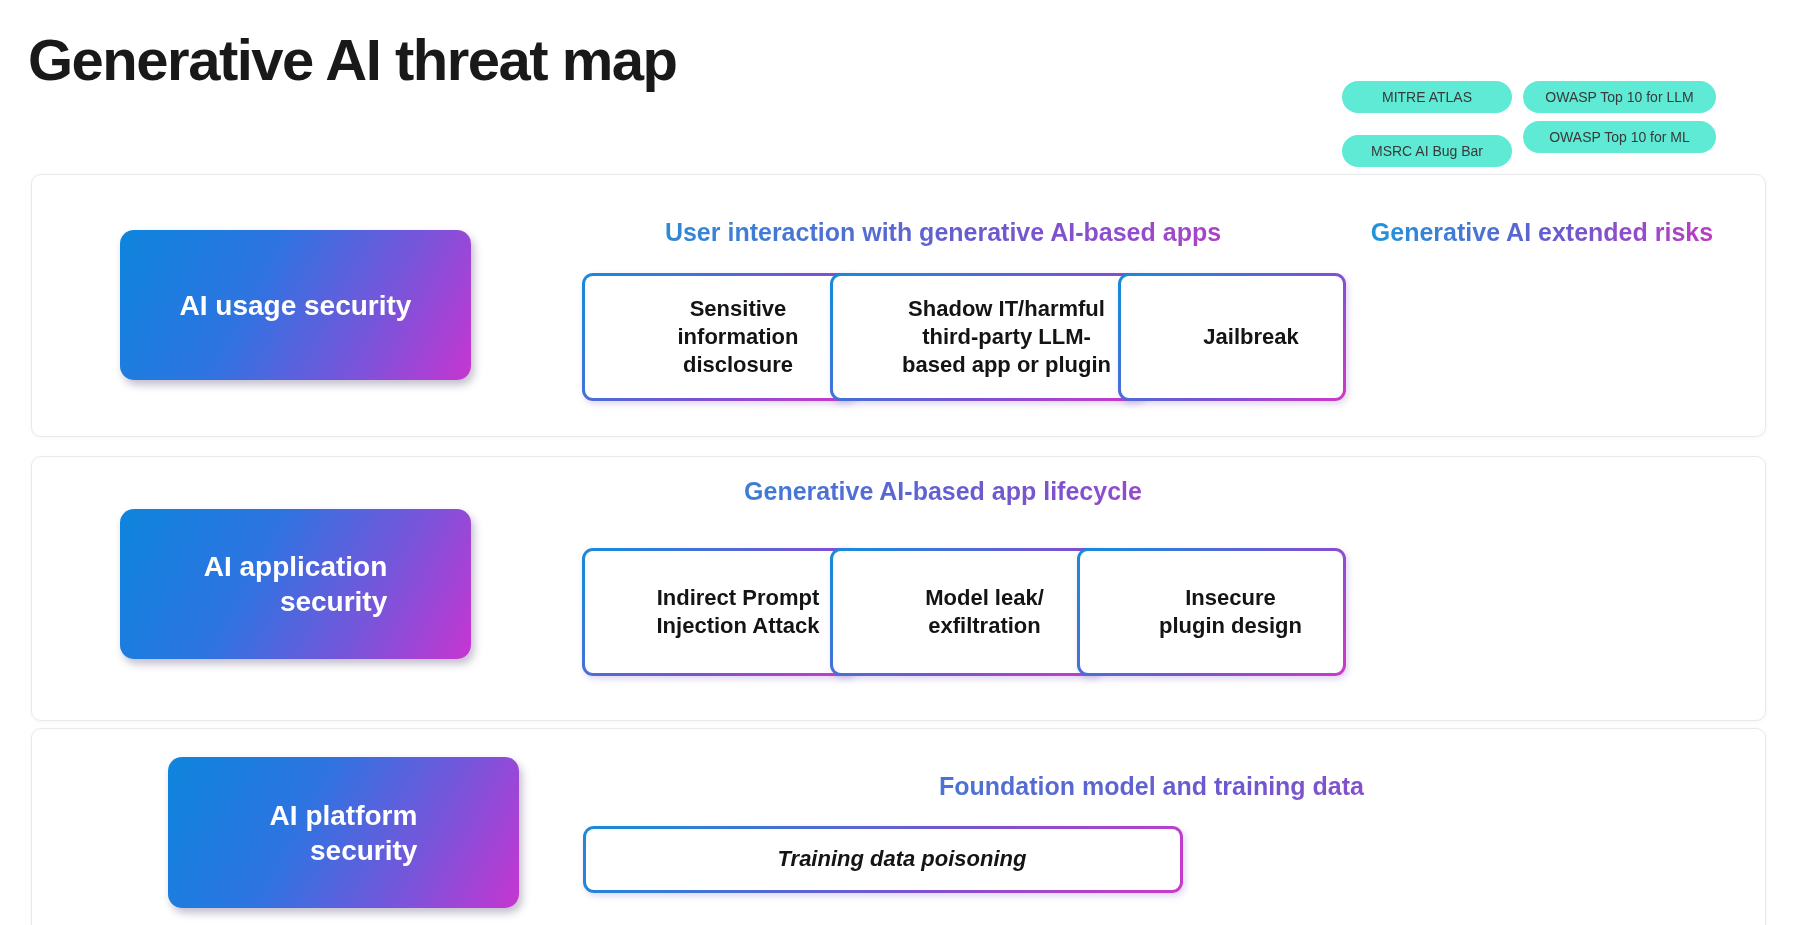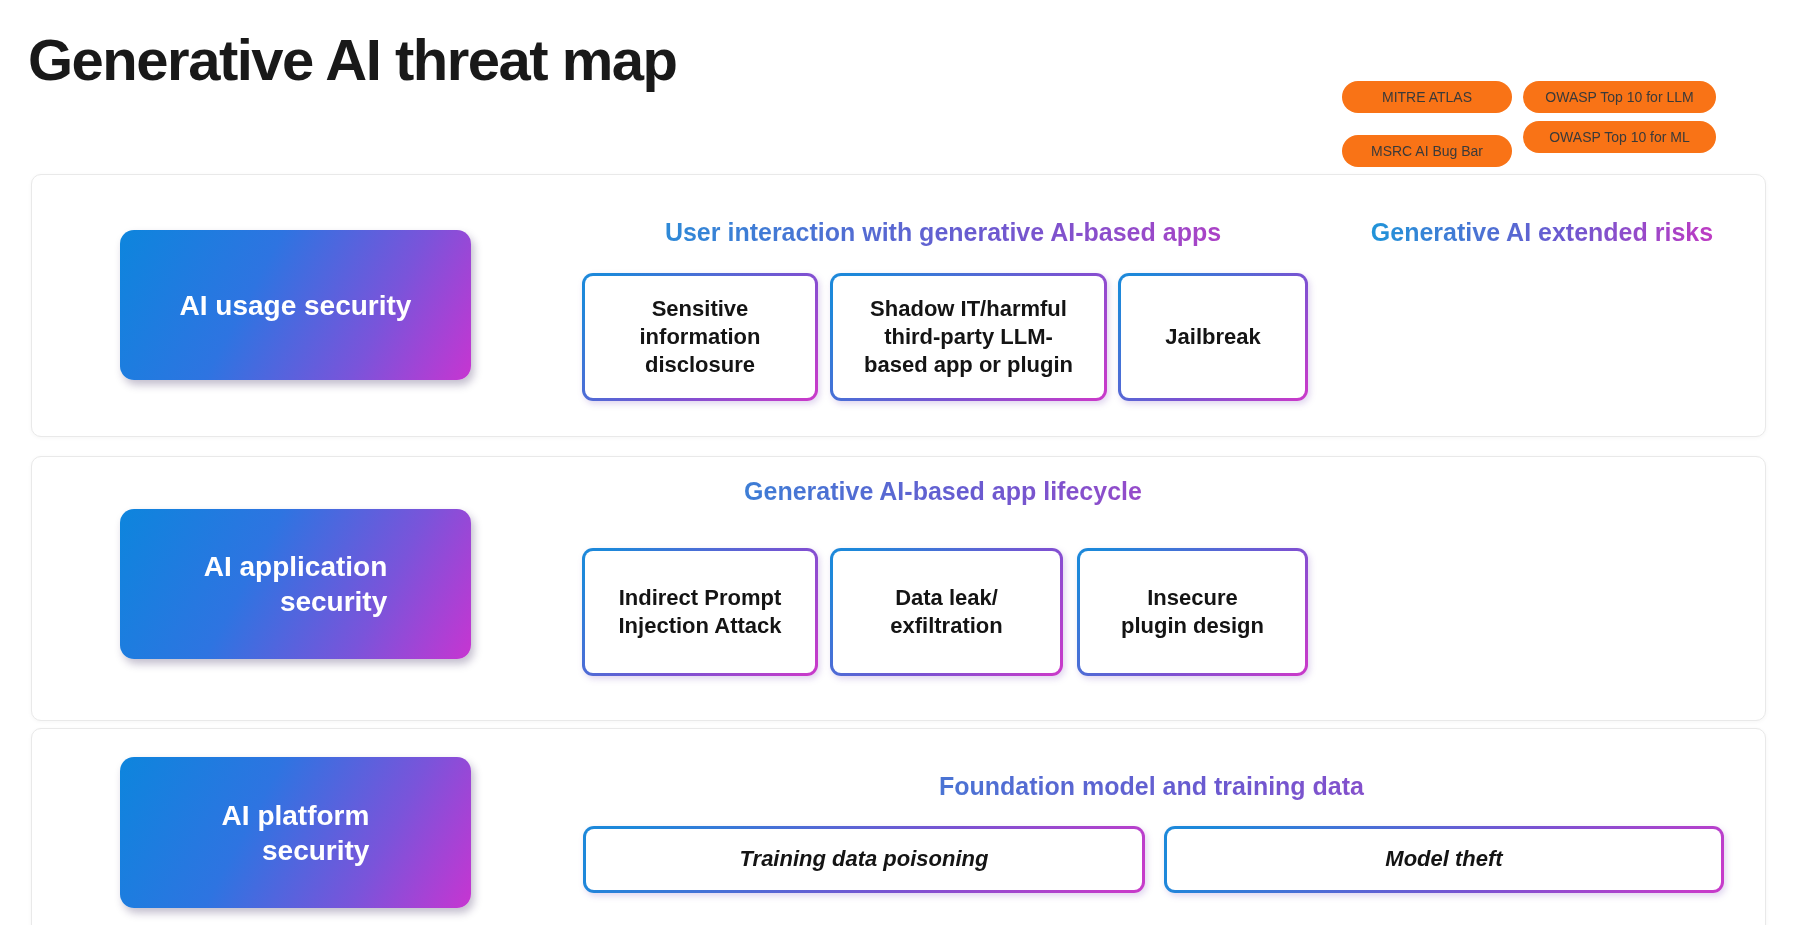--- a/index.html
+++ b/index.html
@@ -5,21 +5,21 @@
   html,body{margin:0;padding:0;background:#ffffff;}
   #stage{
     position:relative;width:1800px;height:925px;overflow:hidden;background:#ffffff;
     font-family:"Liberation Sans", sans-serif;color:#141414;
   }
   .title{
     position:absolute;left:28px;top:26px;font-size:58px;font-weight:700;
     letter-spacing:-1.5px;color:#191919;white-space:nowrap;
   }
   .badge{
-    position:absolute;height:32px;border-radius:16px;background:#f97316;
+    position:absolute;height:32px;border-radius:16px;background:#5eead4;
     display:flex;align-items:center;justify-content:center;
     font-size:14px;color:#3a3a3a;white-space:nowrap;
   }
   .badge.b-mitre{left:1342px;top:81px;width:170px;}
   .badge.b-owasp-llm{left:1523px;top:81px;width:193px;}
   .badge.b-msrc{left:1342px;top:135px;width:170px;}
   .badge.b-owasp-ml{left:1523px;top:121px;width:193px;}
 
   .card{
     position:absolute;left:31px;width:1733px;background:#ffffff;
@@ -33,41 +33,42 @@
   .gpill{
     position:absolute;left:120px;width:351px;height:150px;border-radius:14px;
     background:linear-gradient(118deg,#0d85dd 0%,#2e74e1 38%,#7a54da 72%,#c735d1 100%);
     box-shadow:3px 5px 9px rgba(40,20,80,0.28);
     display:flex;align-items:center;justify-content:center;text-align:right;
     color:#ffffff;font-size:28px;font-weight:700;line-height:1.25;white-space:pre-line;
     z-index:3;
   }
   .gpill.p1{top:230px;}
   .gpill.p2{top:509px;}
-  .gpill.p3{top:757px;height:151px;}
+  .gpill.p3{top:757px;height:151px;margin-left:48px;}
 
   .gheading{
     position:absolute;font-size:25px;font-weight:700;text-align:center;
     background:linear-gradient(90deg,#1e96d9 0%,#6a5ad0 55%,#c13ac3 100%);
     -webkit-background-clip:text;background-clip:text;color:transparent;
     white-space:nowrap;z-index:4;
   }
   .gheading.h1{left:584px;top:218px;width:718px;}
   .gheading.hr{left:1366px;top:218px;width:352px;}
   .gheading.h2{left:584px;top:477px;width:718px;}
   .gheading.h3{left:584px;top:772px;width:1135px;}
 
   .tbox{
     position:absolute;border-radius:11px;border:3px solid transparent;
     background:linear-gradient(#ffffff,#ffffff) padding-box,
                linear-gradient(135deg,#1d88da 8%,#7a52d2 60%,#c63bca 96%) border-box;
     box-shadow:2px 3px 6px rgba(130,90,190,0.25);
     display:flex;align-items:center;justify-content:center;text-align:center;
     font-size:22px;font-weight:700;color:#141414;line-height:1.28;white-space:pre-line;
     z-index:4;
+    padding-left:38px;
   }
   .tbox.r1{top:273px;height:122px;}
   .tbox.r2{top:548px;height:122px;}
   .tbox.r3{top:826px;height:61px;font-style:italic;}
   .tbox.t1{left:582px;width:230px;}
   .tbox.t2{left:830px;width:271px;}
   .tbox.t3{left:1118px;width:184px;}
   .tbox.t4{left:582px;width:230px;}
   .tbox.t5{left:830px;width:227px;}
   .tbox.t6{left:1077px;width:225px;}
@@ -115,22 +116,21 @@
   <div class="tbox r1 t1">Sensitive
 information
 disclosure</div>
   <div class="tbox r1 t2">Shadow IT/harmful
 third-party LLM-
 based app or plugin</div>
   <div class="tbox r1 t3">Jailbreak</div>
 
   <div class="tbox r2 t4">Indirect Prompt
 Injection Attack</div>
-  <div class="tbox r2 t5">Data leak/
+  <div class="tbox r2 t5">Model leak/
 exfiltration</div>
   <div class="tbox r2 t6">Insecure
 plugin design</div>
 
   <div class="tbox r3 t7">Training data poisoning</div>
-  <div class="tbox r3 t8">Model theft</div>
 
 
 </div>
 
 </body></html>

